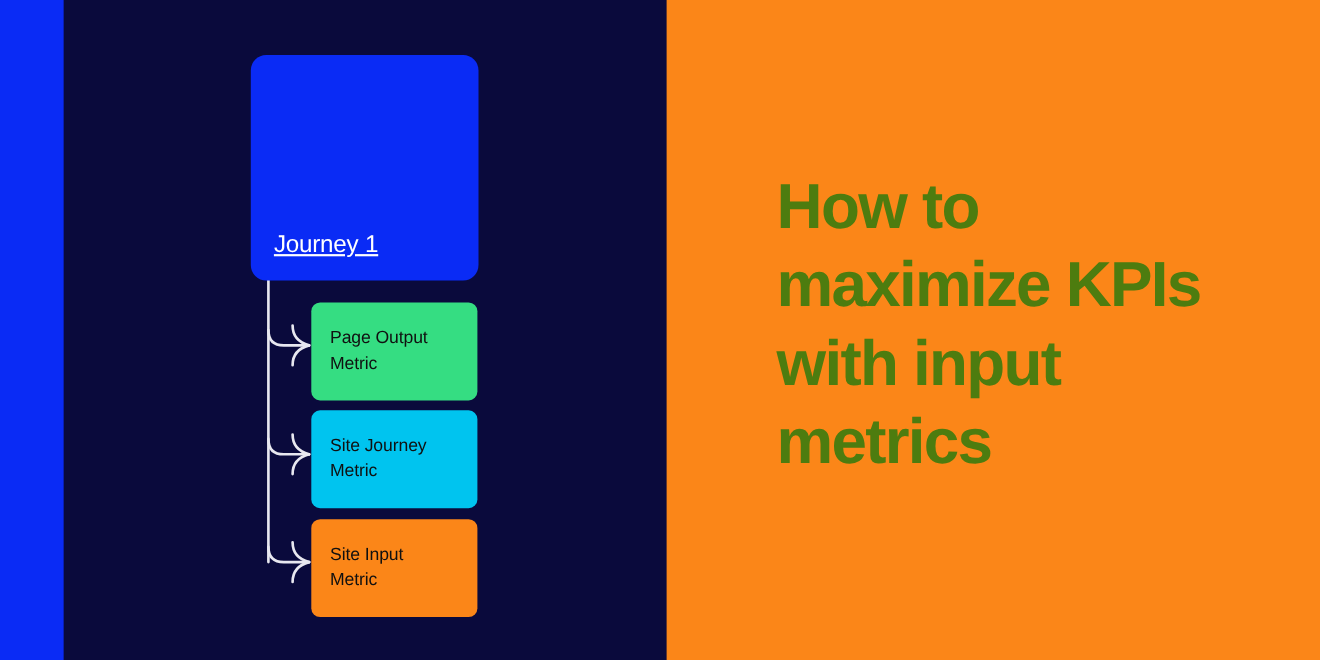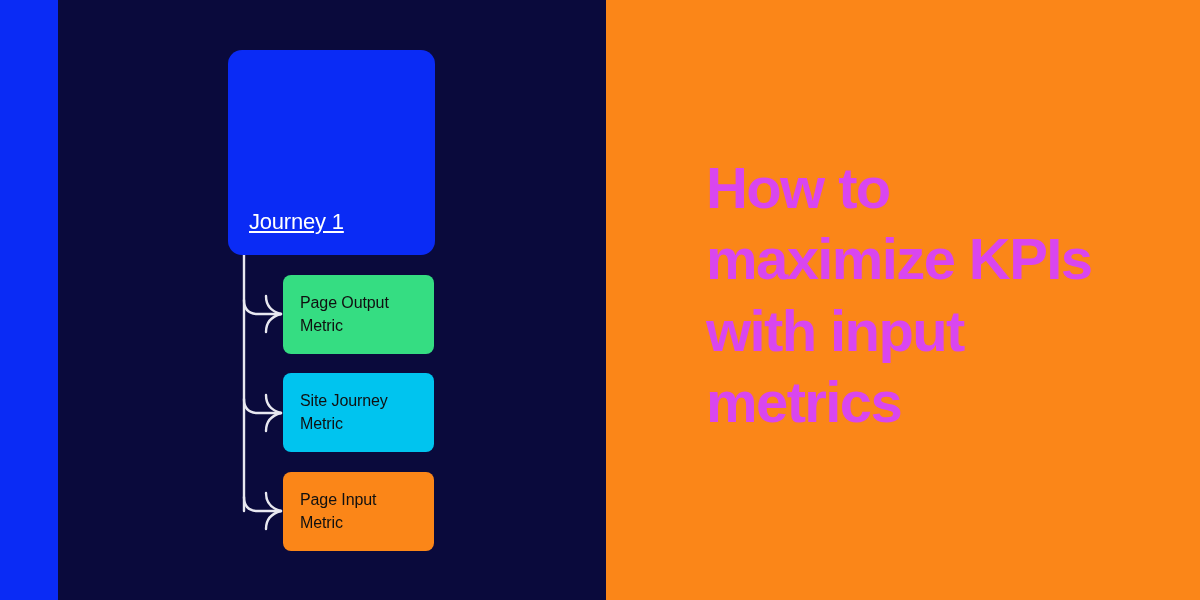--- a/index.html
+++ b/index.html
@@ -54,21 +54,21 @@
     color:#ffffff;
     font-size:22px;
     font-weight:400;
     letter-spacing:-0.2px;
     padding:0 0 20px 21px;
     line-height:1.2;
     text-decoration:underline;
   }
   .node-metric {
     left:283px;
-    width:151px; height:79px;
+    width:151px; height:89px;
     border-radius:8px;
     align-items:center;
   }
   .node-metric .node-label {
     color:#101010;
     font-size:16px;
     font-weight:400;
     line-height:1.42;
     letter-spacing:-0.1px;
     padding-left:17px;
@@ -76,21 +76,21 @@
   .node-m0 { top:275px; }
   .node-m1 { top:373px; }
   .node-m2 { top:472px; }
   
   .headline {
     position:absolute;
     left:706px; top:152px;
     width:460px;
   }
   .headline-text {
-    color:#d946ef;
+    color:#4d7c0f;
     font-size:58px;
     font-weight:bold;
     line-height:1.23;
     letter-spacing:-1.6px;
     white-space:pre-line;
   }
 </style>
 </head>
 <body>
 
@@ -132,21 +132,21 @@
       <span class="node-label" style="white-space: pre-line;">Page Output
 Metric</span>
     </div>
 
     <div class="node node-metric node-m1" style="background:#00C4EF">
       <span class="node-label" style="white-space: pre-line;">Site Journey
 Metric</span>
     </div>
 
     <div class="node node-metric node-m2" style="background:#FB8618">
-      <span class="node-label" style="white-space: pre-line;">Page Input
+      <span class="node-label" style="white-space: pre-line;">Site Input
 Metric</span>
     </div>
 
   </div>
 
   <div class="headline">
     <h1 class="headline-text" style="white-space: pre-line;">How to
 maximize KPIs
 with input
 metrics</h1>

